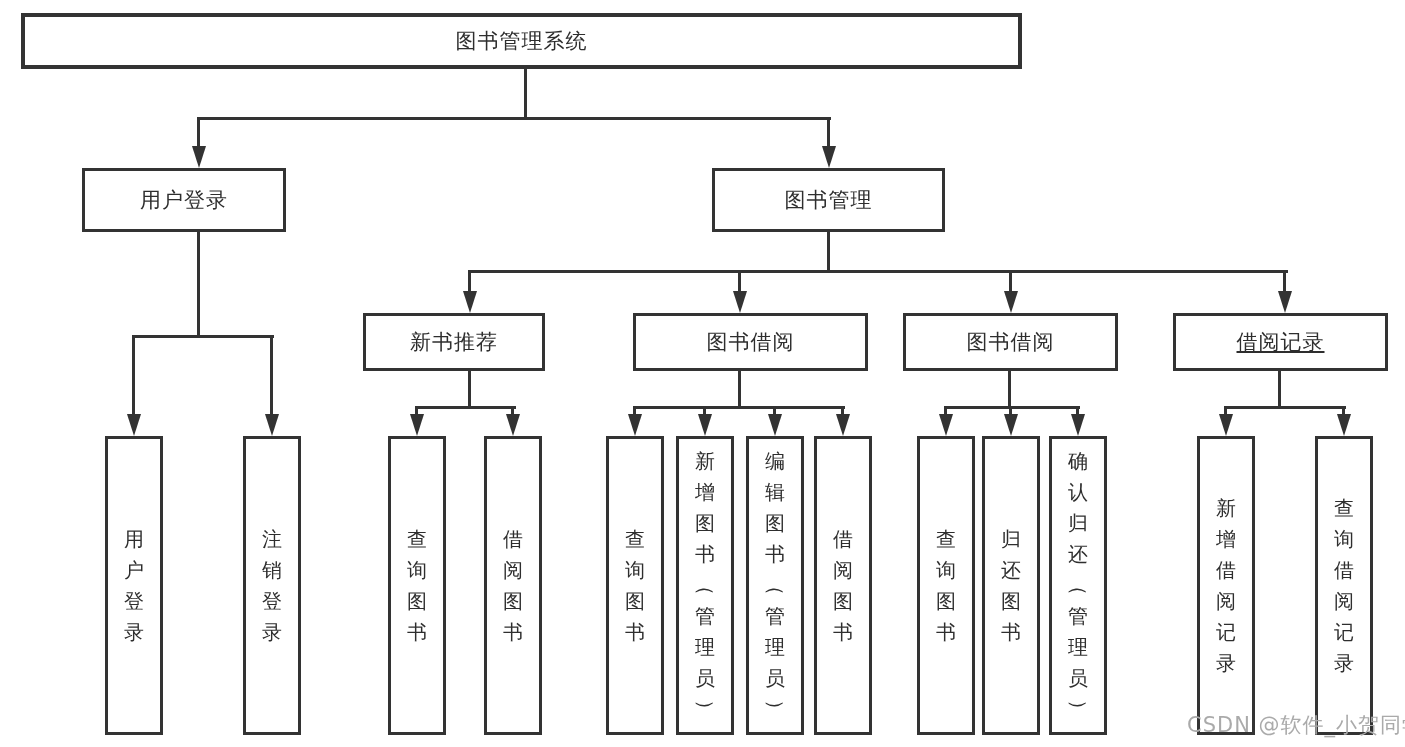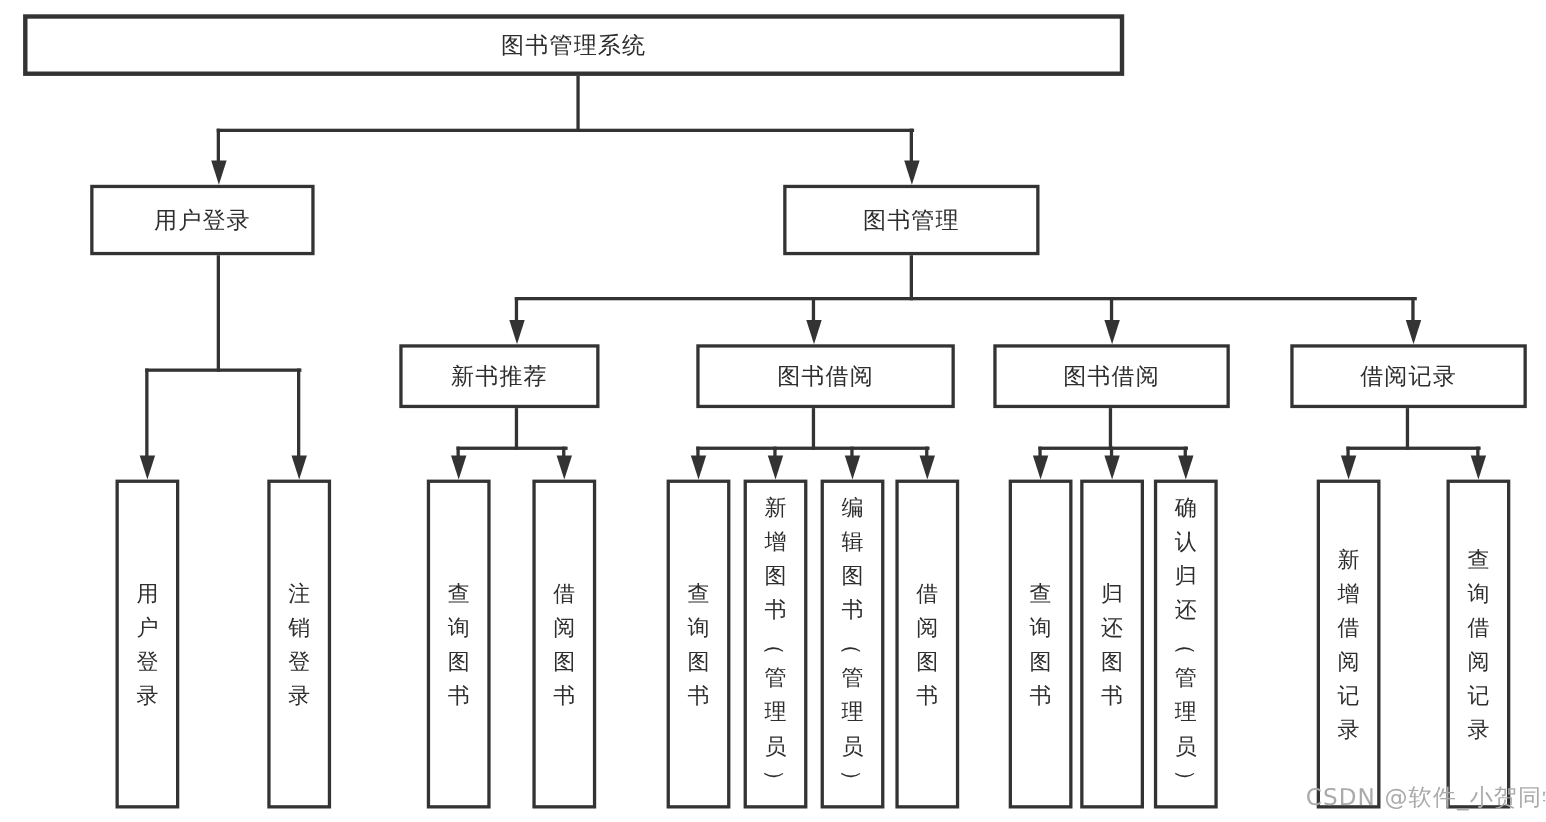--- a/index.html
+++ b/index.html
@@ -60,21 +60,21 @@
 
   <div class="box" style="left:363px;top:313px;width:182px;height:58px;">
     <span>新书推荐</span>
   </div>
   <div class="box" style="left:633px;top:313px;width:235px;height:58px;">
     <span>图书借阅</span>
   </div>
   <div class="box" style="left:903px;top:313px;width:215px;height:58px;">
     <span>图书借阅</span>
   </div>
-  <div class="box" style="left:1173px;top:313px;width:215px;height:58px;">
+  <div class="box" style="left:1173px;top:313px;width:215px;height:58px;text-decoration:underline;">
     <span>借阅记录</span>
   </div>
 
   <div class="box leaf" style="left:105px;">
     <div class="vtext">
         <span>用</span>
         <span>户</span>
         <span>登</span>
         <span>录</span>
       </div>

